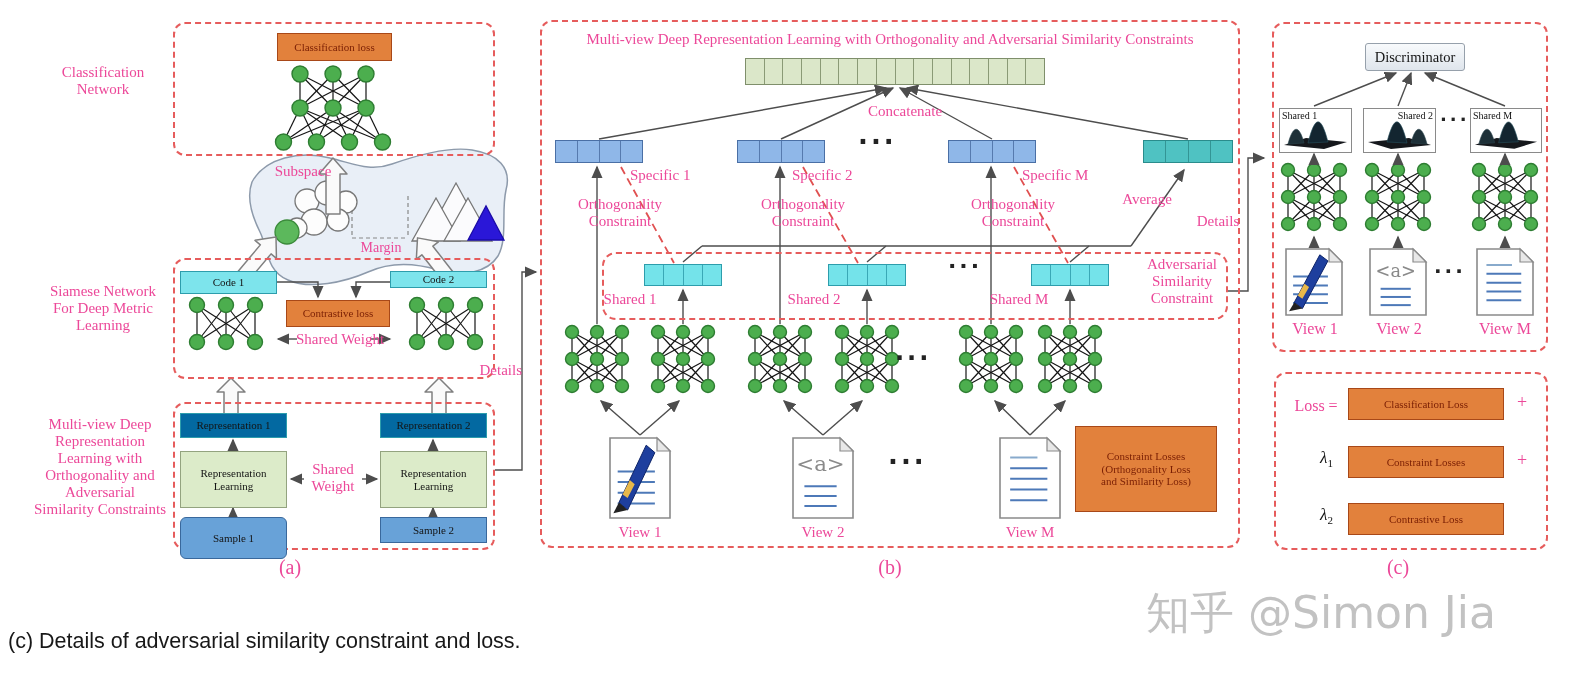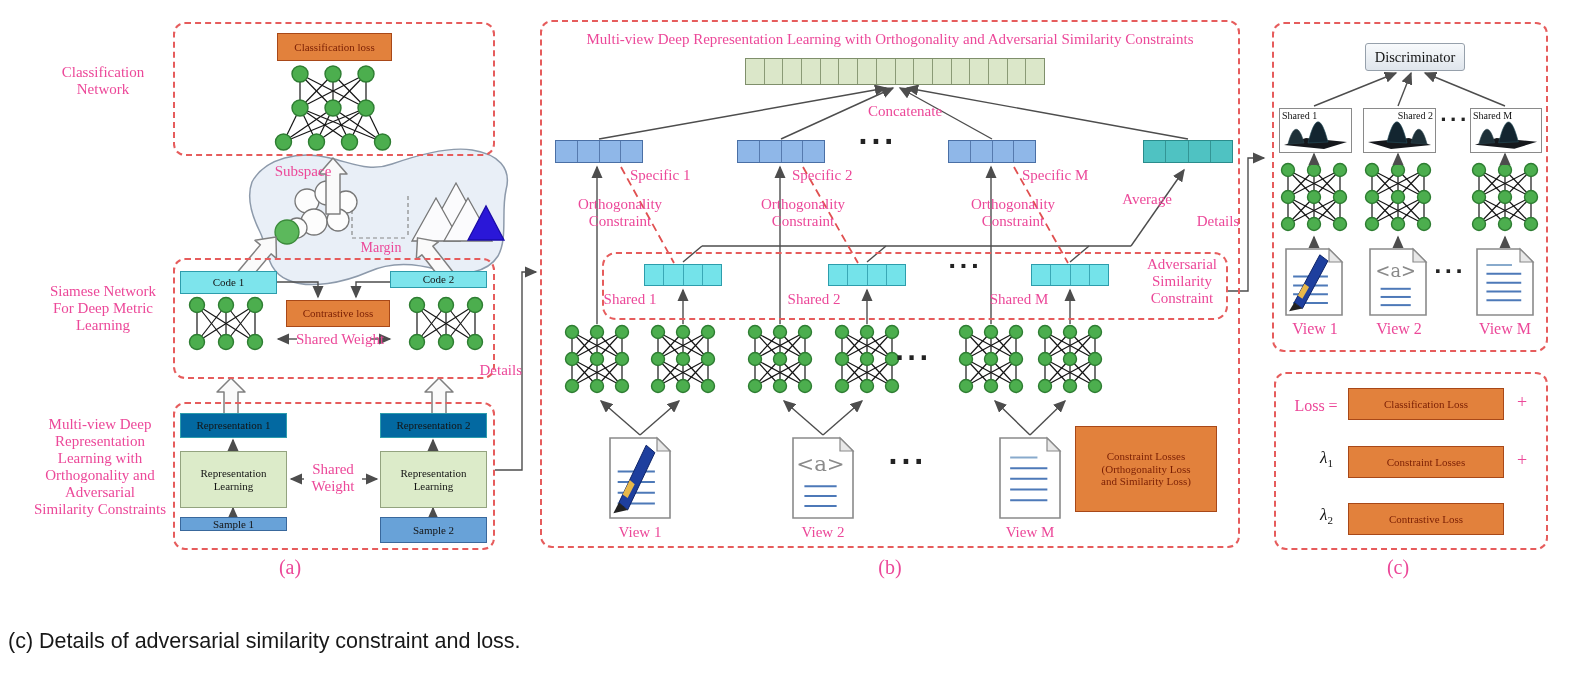--- a/index.html
+++ b/index.html
@@ -546,21 +546,21 @@
 Adversarial
 Similarity Constraints</div>
   <div class="fillbox cyan2" style="left:180px;top:413px;width:107px;height:25px;">Representation 1</div>
   <div class="fillbox cyan2" style="left:380px;top:413px;width:107px;height:25px;">Representation 2</div>
   <div class="fillbox greenbox" style="left:180px;top:451px;width:107px;height:57px;">Representation
 Learning</div>
   <div class="fillbox greenbox" style="left:380px;top:451px;width:107px;height:57px;">Representation
 Learning</div>
   <div class="lbl" style="left:306px;top:461px;width:54px;">Shared
 Weight</div>
-  <div class="fillbox bluebox" style="left:180px;top:517px;width:107px;height:14px;">Sample 1</div>
+  <div class="fillbox bluebox" style="left:180px;top:517px;width:107px;height:42px;border-radius:6px;">Sample 1</div>
   <div class="fillbox bluebox" style="left:380px;top:517px;width:107px;height:26px;">Sample 2</div>
   <div class="lbl tag" style="left:270px;top:556px;width:40px;">(a)</div>
   <div class="lbl" style="left:474px;top:362px;width:48px;text-align:right;">Details</div>
 
   <div class="abs dashed" style="left:540px;top:20px;width:700px;height:528px;"></div>
   <div class="lbl nowrap" style="left:558px;top:31px;width:664px;">Multi-view Deep Representation Learning with Orthogonality and Adversarial Similarity Constraints</div>
 
   <div class="cells bar-concat" style="left:745px;top:58px;width:300px;height:27px;">
       <i></i>
       <i></i>
@@ -698,14 +698,15 @@
   <div class="fillbox orange" style="left:1348px;top:388px;width:156px;height:32px;">Classification Loss</div>
   <div class="lbl" style="left:1512px;top:392px;width:20px;font-size:18px;">+</div>
   <div class="lambda" style="left:1320px;top:448px;"><span>λ</span><sub>1</sub></div>
   <div class="fillbox orange" style="left:1348px;top:446px;width:156px;height:32px;">Constraint Losses</div>
   <div class="lbl" style="left:1512px;top:450px;width:20px;font-size:18px;">+</div>
   <div class="lambda" style="left:1320px;top:505px;"><span>λ</span><sub>2</sub></div>
   <div class="fillbox orange" style="left:1348px;top:503px;width:156px;height:32px;">Contrastive Loss</div>
   <div class="lbl tag" style="left:1378px;top:556px;width:40px;">(c)</div>
 
   <div class="caption" style="top:629px;">(c) Details of adversarial similarity constraint and loss.</div>
+  <div class="watermark">知乎 @Simon Jia</div>
 
 </div>
 
 </body></html>

